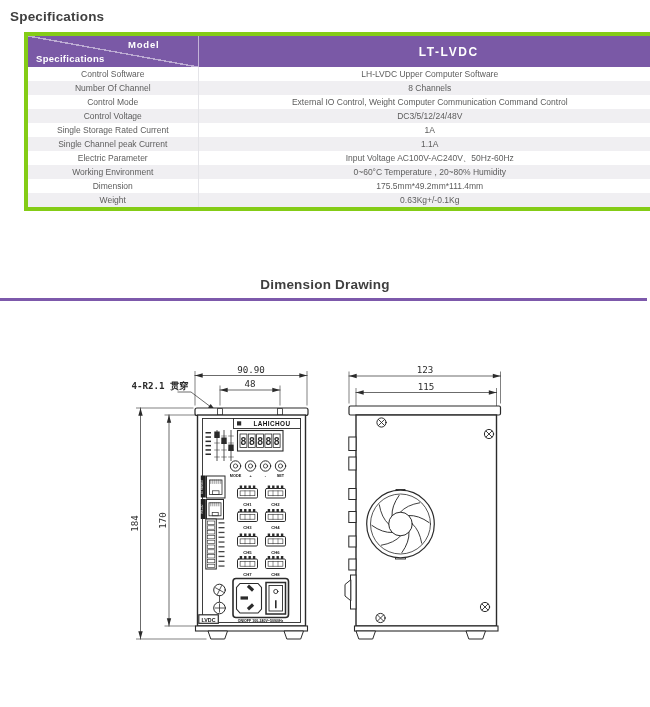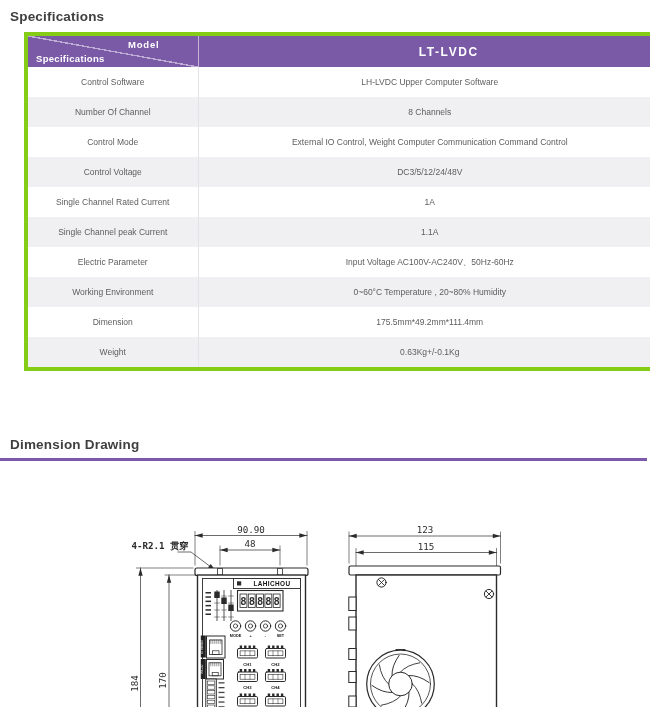--- a/index.html
+++ b/index.html
@@ -26,27 +26,27 @@
       transparent calc(50% - 0.7px),
       rgba(255,255,255,.5) calc(50% - 0.7px),
       rgba(255,255,255,.5) calc(50% + 0.7px),
       transparent calc(50% + 0.7px));
     border-right:1px solid rgba(255,255,255,.55);
   }
   .hdr-corner .model{position:absolute;top:3px;right:38px;font-size:9.5px;font-weight:bold;letter-spacing:.8px;}
   .hdr-corner .specs{position:absolute;bottom:3px;left:8px;font-size:9.5px;font-weight:bold;letter-spacing:.3px;}
   .hdr-model{font-size:12px;font-weight:bold;letter-spacing:1.6px;text-align:center;padding-left:38px;}
   .spec-table td{
-    height:14px;padding:8px 4px;font-size:8.5px;color:#5d5d5d;
+    height:14px;padding:0 4px;font-size:8.5px;color:#5d5d5d;
     text-align:center;vertical-align:middle;line-height:1;
   }
   .spec-table tbody tr:nth-child(even){background:#f0eff2;}
   .spec-table tbody td:first-child{border-right:1px solid #e4e4e8;}
   .title-rule{height:2.5px;background:#7d59ab;width:647px;margin:6px 0 0 0;border:0;}
-  .dim-heading{margin-top:57px;}
+  .dim-heading{margin-top:57px;text-align:center;}
   .drawing-wrap{margin-top:16px;}
   svg text{user-select:none;}
   .dim{font-family:"DejaVu Sans Mono",monospace;font-size:9.2px;fill:#2b2b2b;text-anchor:middle;}
   .plbl{font-family:"Liberation Sans",sans-serif;font-weight:bold;fill:#111;text-anchor:middle;}
 </style>
 </head>
 <body>
 
 <h2 class="section-title">Specifications</h2>
 
@@ -75,21 +75,21 @@
       </tr>
     <tr>
         <td>Control Mode</td>
         <td>External IO Control, Weight Computer Communication Command Control</td>
       </tr>
     <tr>
         <td>Control Voltage</td>
         <td>DC3/5/12/24/48V</td>
       </tr>
     <tr>
-        <td>Single Channel Rated Current</td>
+        <td>Single Storage Rated Current</td>
         <td>1A</td>
       </tr>
     <tr>
         <td>Single Channel peak Current</td>
         <td>1.1A</td>
       </tr>
     <tr>
         <td>Electric Parameter</td>
         <td>Input Voltage AC100V-AC240V、50Hz-60Hz</td>
       </tr>

